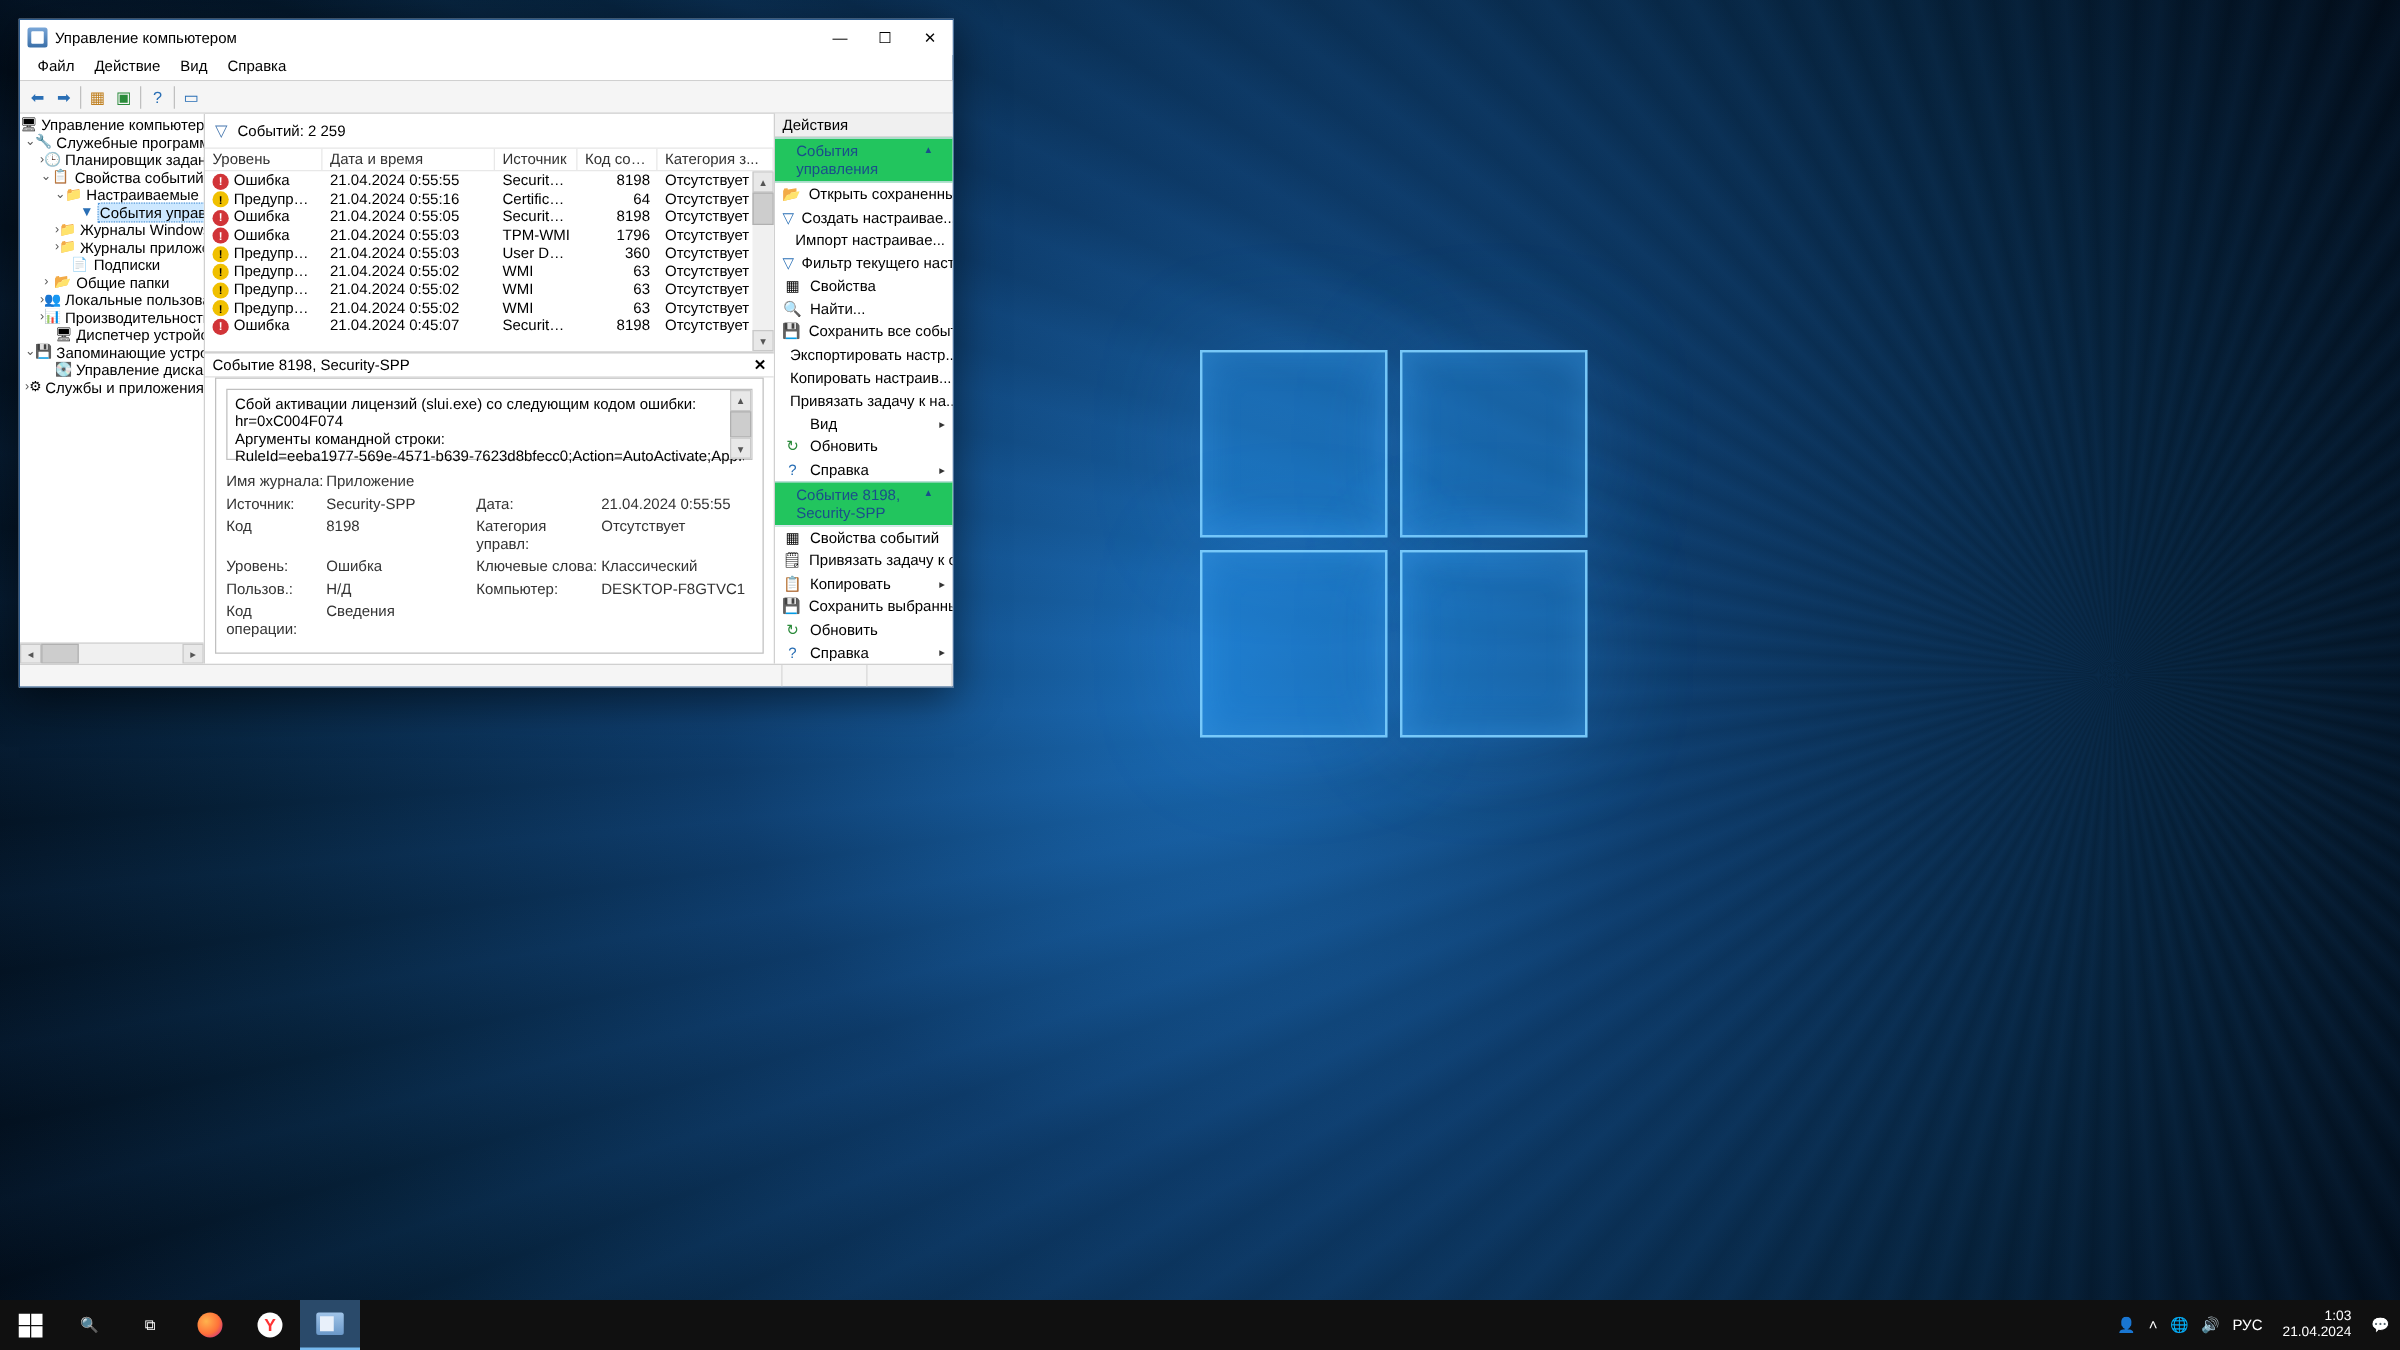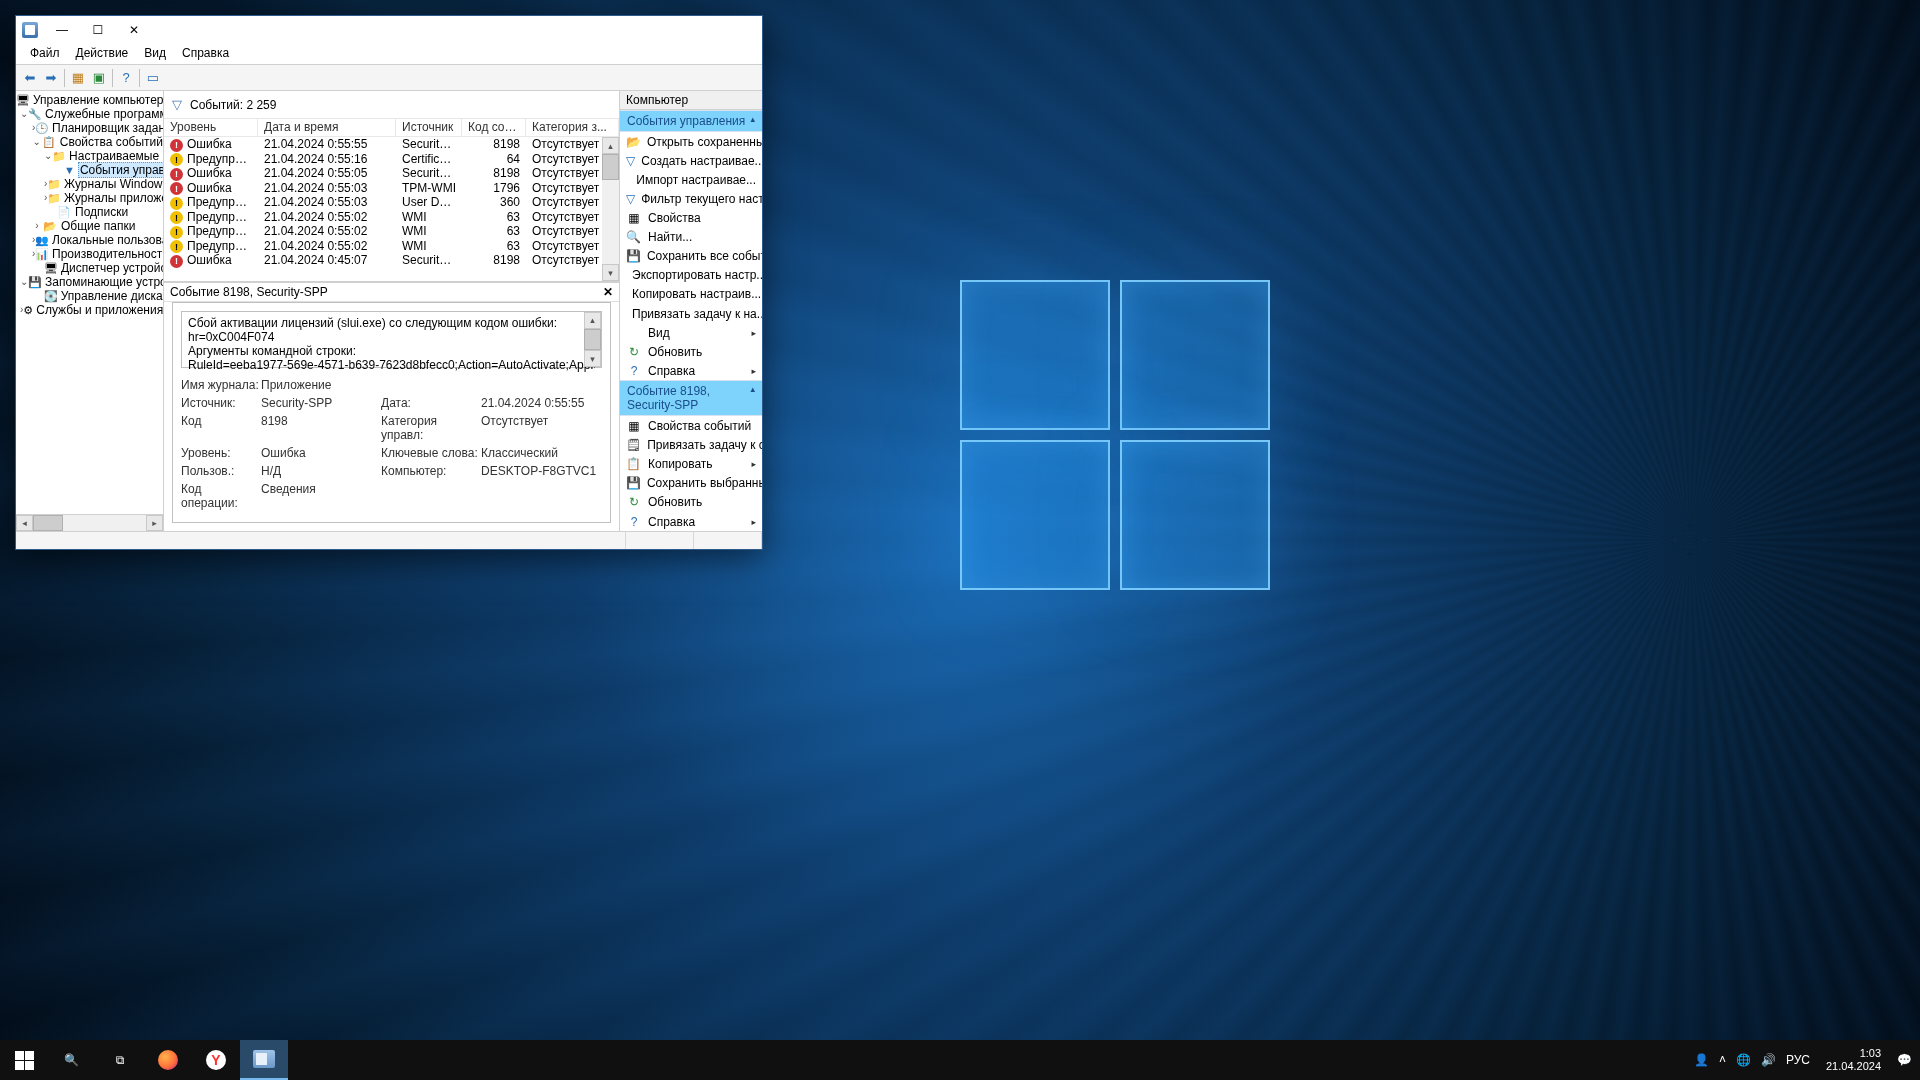--- a/index.html
+++ b/index.html
@@ -64,21 +64,21 @@
   .detail-body{flex:1;margin:0 8px 8px 8px;border:1px solid #c0c0c0;background:#fff;padding:8px;overflow:hidden}
   .msgbox{border:1px solid #c0c0c0;padding:4px 6px;font-size:12px;height:57px;position:relative}
   .msgbox .sb{position:absolute;right:0;top:0;bottom:0;width:17px;background:#f0f0f0;display:flex;flex-direction:column}
   .msgbox .sb .b{height:17px;background:#e8e8e8;border:1px solid #c8c8c8;font-size:9px;display:flex;align-items:center;justify-content:center;color:#555}
   .msgbox .sb .th{height:22px;background:#cdcdcd;border:1px solid #b0b0b0}
   .kv{display:grid;grid-template-columns:80px 120px 100px 1fr;row-gap:4px;font-size:12px;margin-top:10px;color:#333}
   .kv .k{color:#333}
   
   .actions{width:142px;display:flex;flex-direction:column;background:#fff}
   .ahead{height:20px;background:#f0f0f0;border-bottom:1px solid #d0d0d0;padding:2px 6px;font-size:12px}
-  .asec{background:#7dd3fc;color:#1a4e8a;padding:3px 7px;font-size:12px;display:flex;align-items:flex-start;border-top:1px solid #d8e3ef;border-bottom:1px solid #d8e3ef}
+  .asec{background:#22c55e;color:#1a4e8a;padding:3px 17px;font-size:12px;display:flex;align-items:flex-start;border-top:1px solid #d8e3ef;border-bottom:1px solid #d8e3ef}
   .asec .arr{margin-left:auto;font-size:9px}
   .aitem{display:flex;align-items:center;padding:2.5px 6px;font-size:12px;gap:6px;white-space:nowrap;overflow:hidden}
   .aico{width:16px;height:16px;display:inline-flex;align-items:center;justify-content:center;font-size:12px}
   .aitem .chev{margin-left:auto;font-size:9px;color:#333}
   .statusbar{height:18px;border-top:1px solid #d0d0d0;background:#f5f5f5;display:flex}
   .statusbar > div{border-right:1px solid #d8d8d8;min-width:68px}
   
   .taskbar{position:absolute;left:0;right:0;bottom:0;height:40px;background:#101010;display:flex;align-items:center;color:#fff;font-size:12px}
   .tb-btn{width:48px;height:40px;display:flex;align-items:center;justify-content:center}
   .tb-btn.active{background:#2a4a6a;border-bottom:2px solid #76b9ed}
@@ -101,20 +101,21 @@
     <div class="sq a"></div>
       <div class="sq b"></div>
       <div class="sq c"></div>
       <div class="sq d"></div>
   </div>
 </div>
 
 <div class="win">
   <div class="titlebar">
     <span class="titlebar-icon"></span>
+    <span class="title-text">Управление компьютером</span>
     <div class="winbtn">—</div>
     <div class="winbtn">☐</div>
     <div class="winbtn close-btn">✕</div>
   </div>
   <div class="menubar">
     <div class="menu-item">Файл</div>
     <div class="menu-item">Действие</div>
     <div class="menu-item">Вид</div>
     <div class="menu-item">Справка</div>
   </div>
@@ -347,21 +348,21 @@
               <span>Сведения</span>
               <span></span>
               <span></span>
 
           </div>
         </div>
       </div>
     </div>
 
     <div class="actions">
-      <div class="ahead">Компьютер</div>
+      <div class="ahead">Действия</div>
       <div class="asec">
           <span>События управления</span>
           <span class="arr">▴</span>
         </div>
       <div class="aitem">
           <span class="aico">📂</span>
           <span>Открыть сохраненны...</span>
         </div>
       <div class="aitem">
           <span class="aico" style="color:#2a6fb5">▽</span>

